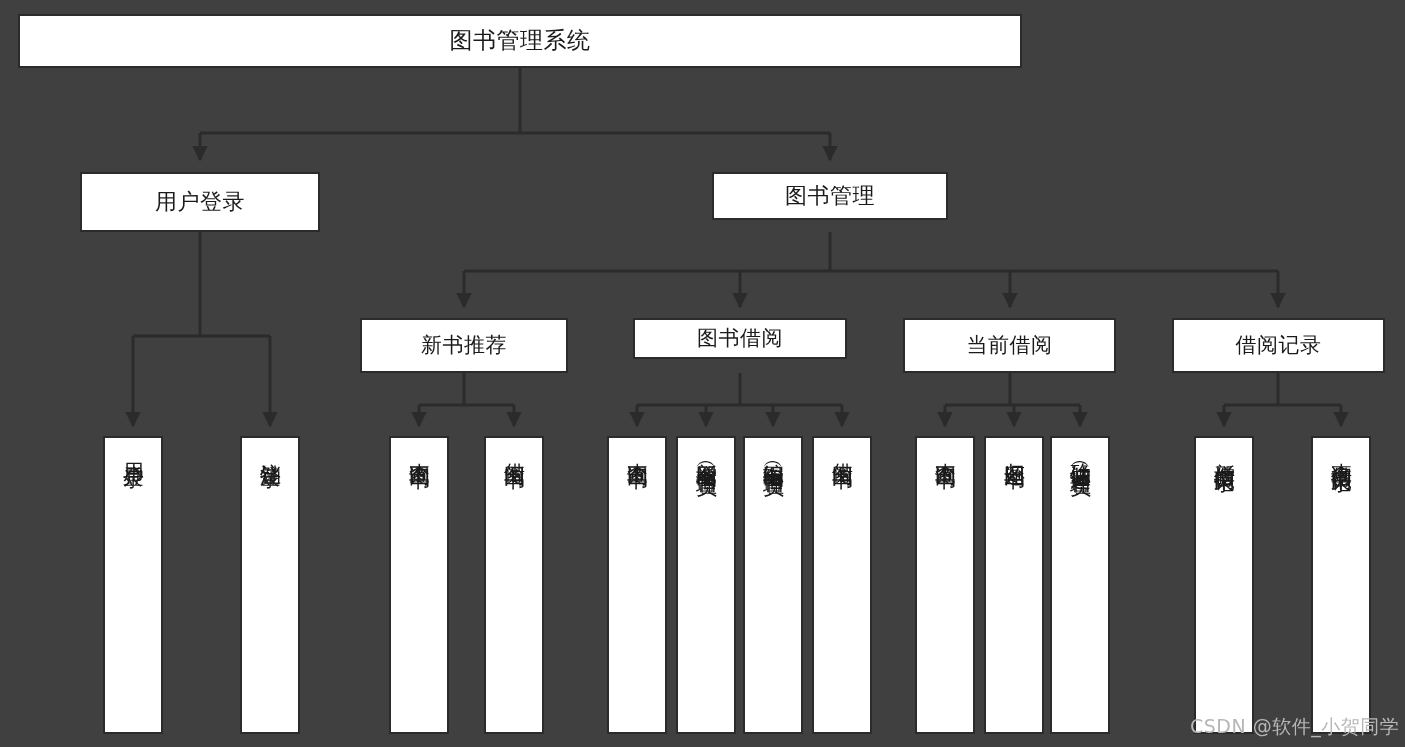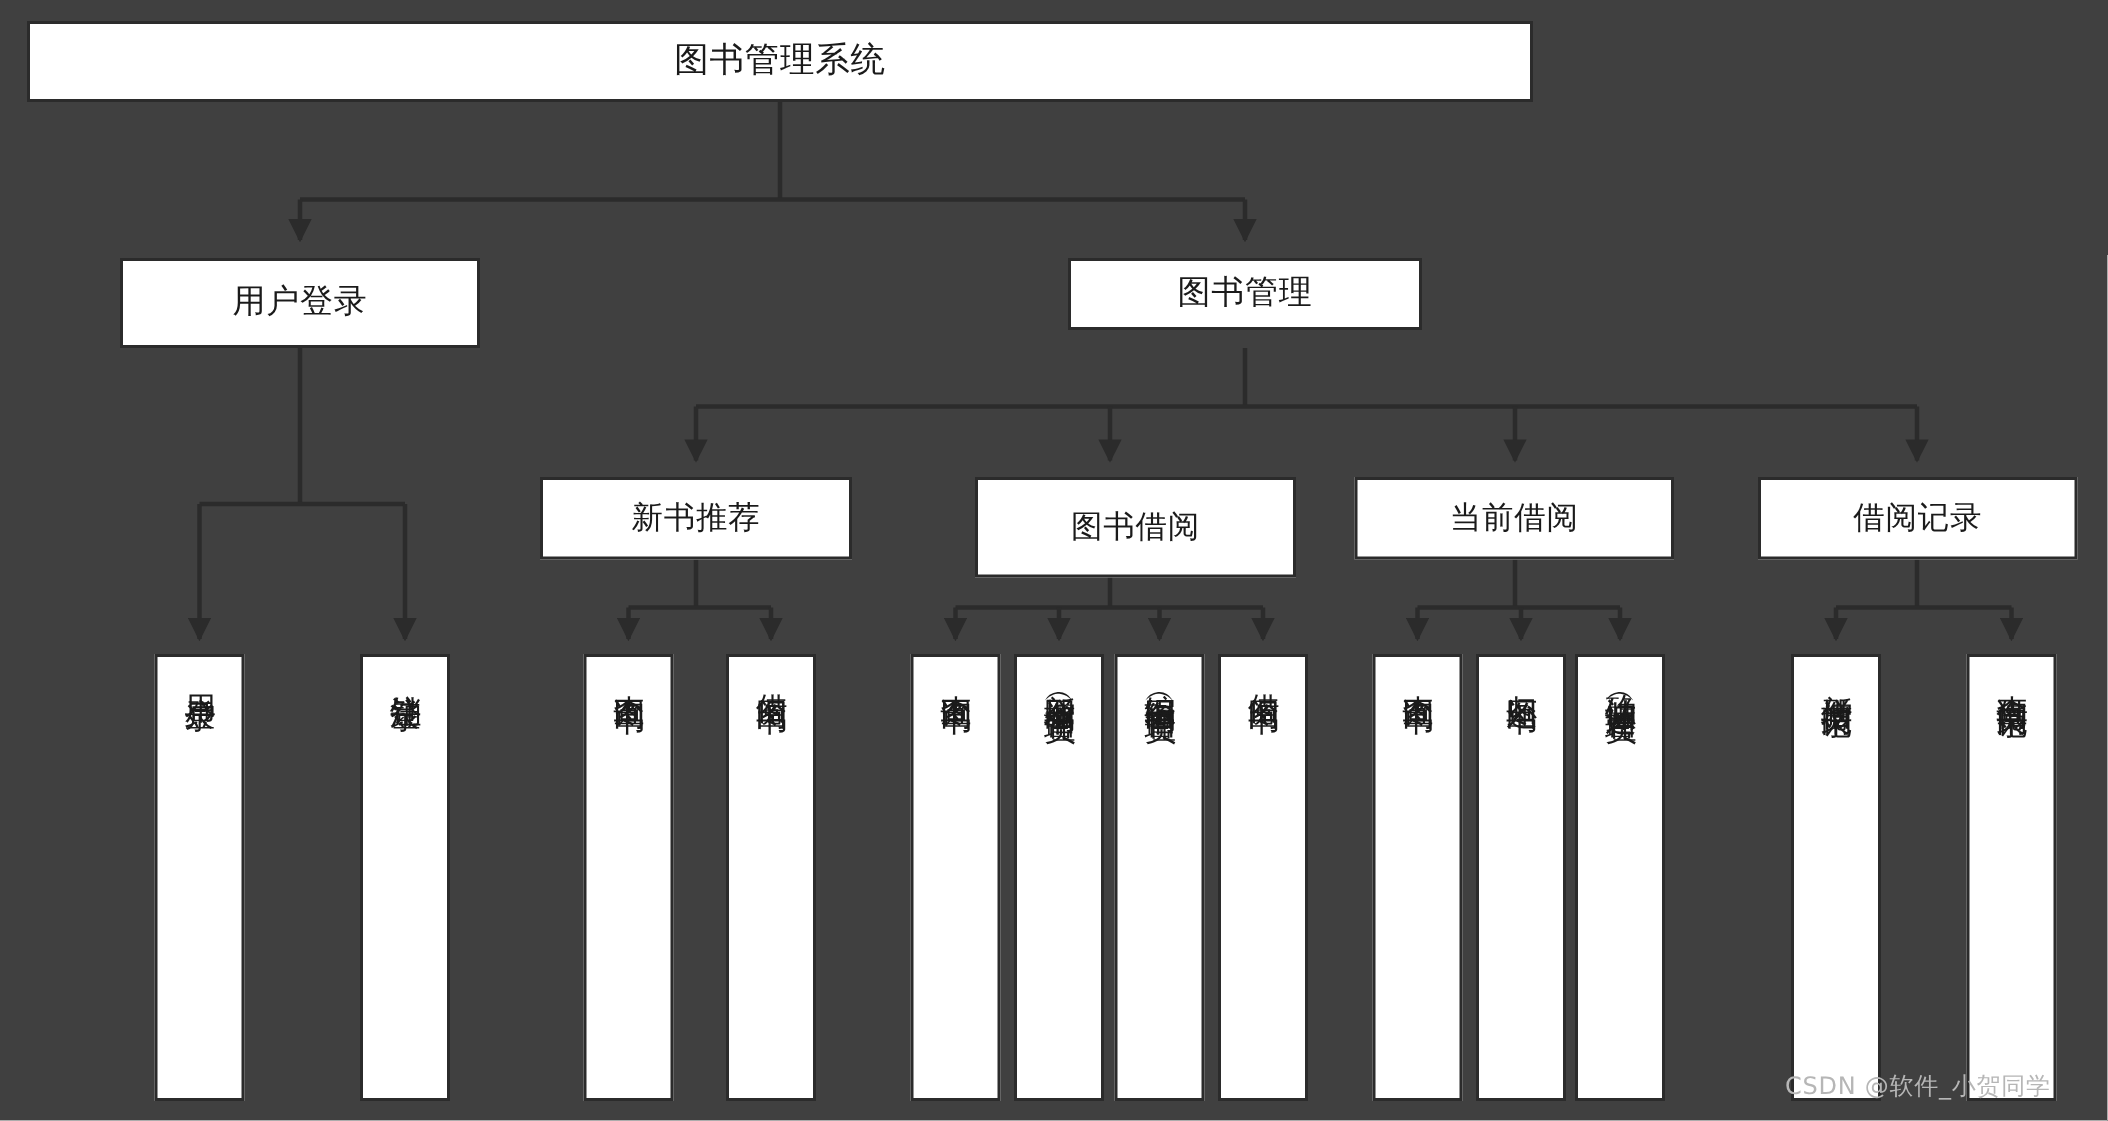--- a/index.html
+++ b/index.html
@@ -51,21 +51,21 @@
   }
   .node.leaf .node-label {
     writing-mode: vertical-rl;
     text-orientation: upright;
     line-height: 1.0;
     letter-spacing: 2px;
     white-space: nowrap;
   }
   .watermark {
     position: absolute;
-    font-size: 16px;
+    font-size: 19px;
     color: #b6b6b6;
     white-space: nowrap;
     letter-spacing: 0.5px;
   }
 </style>
 </head>
 <body>
 
 <div id="diagram-root">
 
@@ -126,21 +126,21 @@
   <div class="node level1" style="left:80px; top:172px; width:240px; height:60px;">
     <span class="node-label">用户登录</span>
   </div>
   <div class="node level1" style="left:712px; top:172px; width:236px; height:48px;">
     <span class="node-label">图书管理</span>
   </div>
 
   <div class="node level2" style="left:360px; top:318px; width:208px; height:55px;align-items:center;">
     <span class="node-label">新书推荐</span>
   </div>
-  <div class="node level2" style="left:650px; top:318px; width:214px; height:67px;">
+  <div class="node level2" style="left:633px; top:318px; width:214px; height:41px;">
     <span class="node-label">图书借阅</span>
   </div>
   <div class="node level2" style="left:903px; top:318px; width:213px; height:55px;align-items:center;">
     <span class="node-label">当前借阅</span>
   </div>
   <div class="node level2" style="left:1172px; top:318px; width:213px; height:55px;">
     <span class="node-label">借阅记录</span>
   </div>
 
   <div class="node leaf" style="left:103px; top:436px; width:60px; height:298px;">

